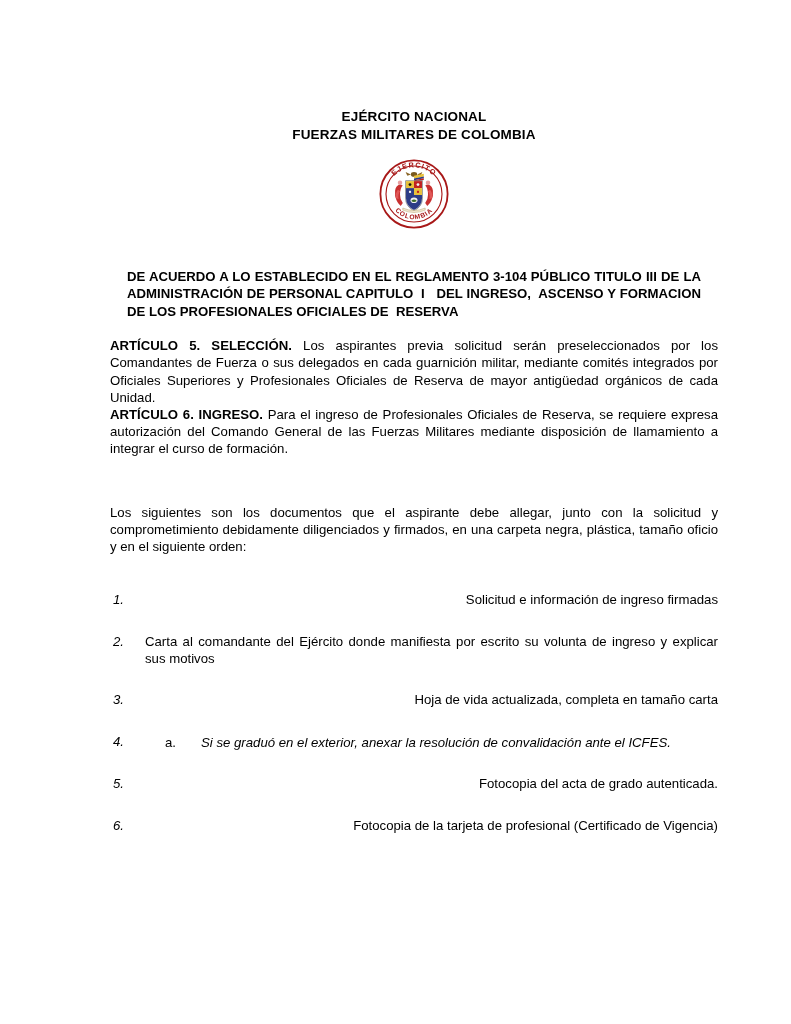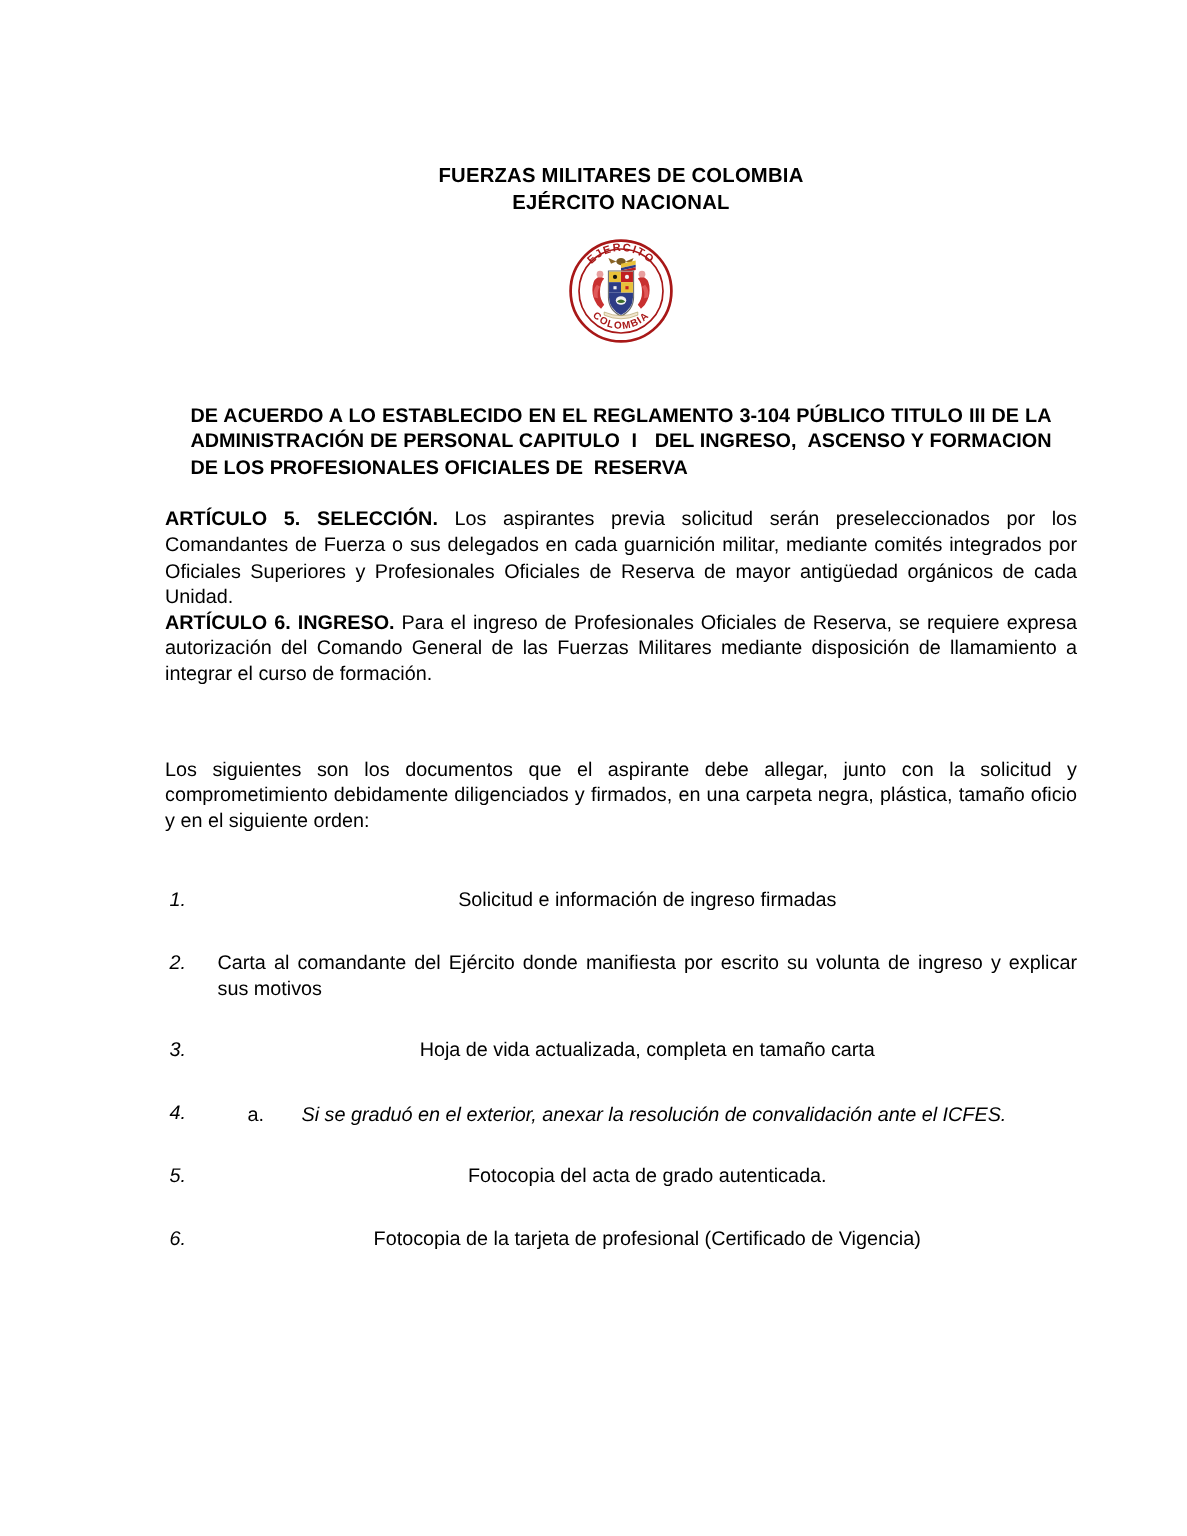--- a/index.html
+++ b/index.html
@@ -113,21 +113,21 @@
     left: 3px;
     top: 0;
     font-style: italic;
     font-size: 13.2px;
     line-height: 17.4px;
   }
   .li-text {
     display: block;
     text-align: justify;
   }
-  .li-text.no-justify { text-align: center; }
+  .li-text.no-justify { text-align: right; }
 
   
   .sub-list {
     margin: 0;
     padding: 0;
     list-style: none;
     padding-left: 20px;
     padding-top: 1px;
   }
   .sub-list > li {
@@ -149,22 +149,22 @@
     font-style: italic;
   }
 </style>
 </head>
 <body>
 
 <div class="page">
   <div class="content">
 
     <div class="doc-header">
+      <div class="line">EJÉRCITO NACIONAL</div>
       <div class="line">FUERZAS MILITARES DE COLOMBIA</div>
-      <div class="line">EJÉRCITO NACIONAL</div>
     </div>
 
     <div class="emblem-wrap">
       <svg class="emblem" viewBox="0 0 100 100">
 
         <circle cx="50" cy="50" r="48" fill="#ffffff" stroke="#A81818" stroke-width="2.6"></circle>
         <circle cx="50" cy="50" r="40" fill="#ffffff" stroke="#A81818" stroke-width="1.6"></circle>
 
         <defs>
           <path id="arcTop" d="M 12,50 A 38,38 0 0 1 88,50"></path>

